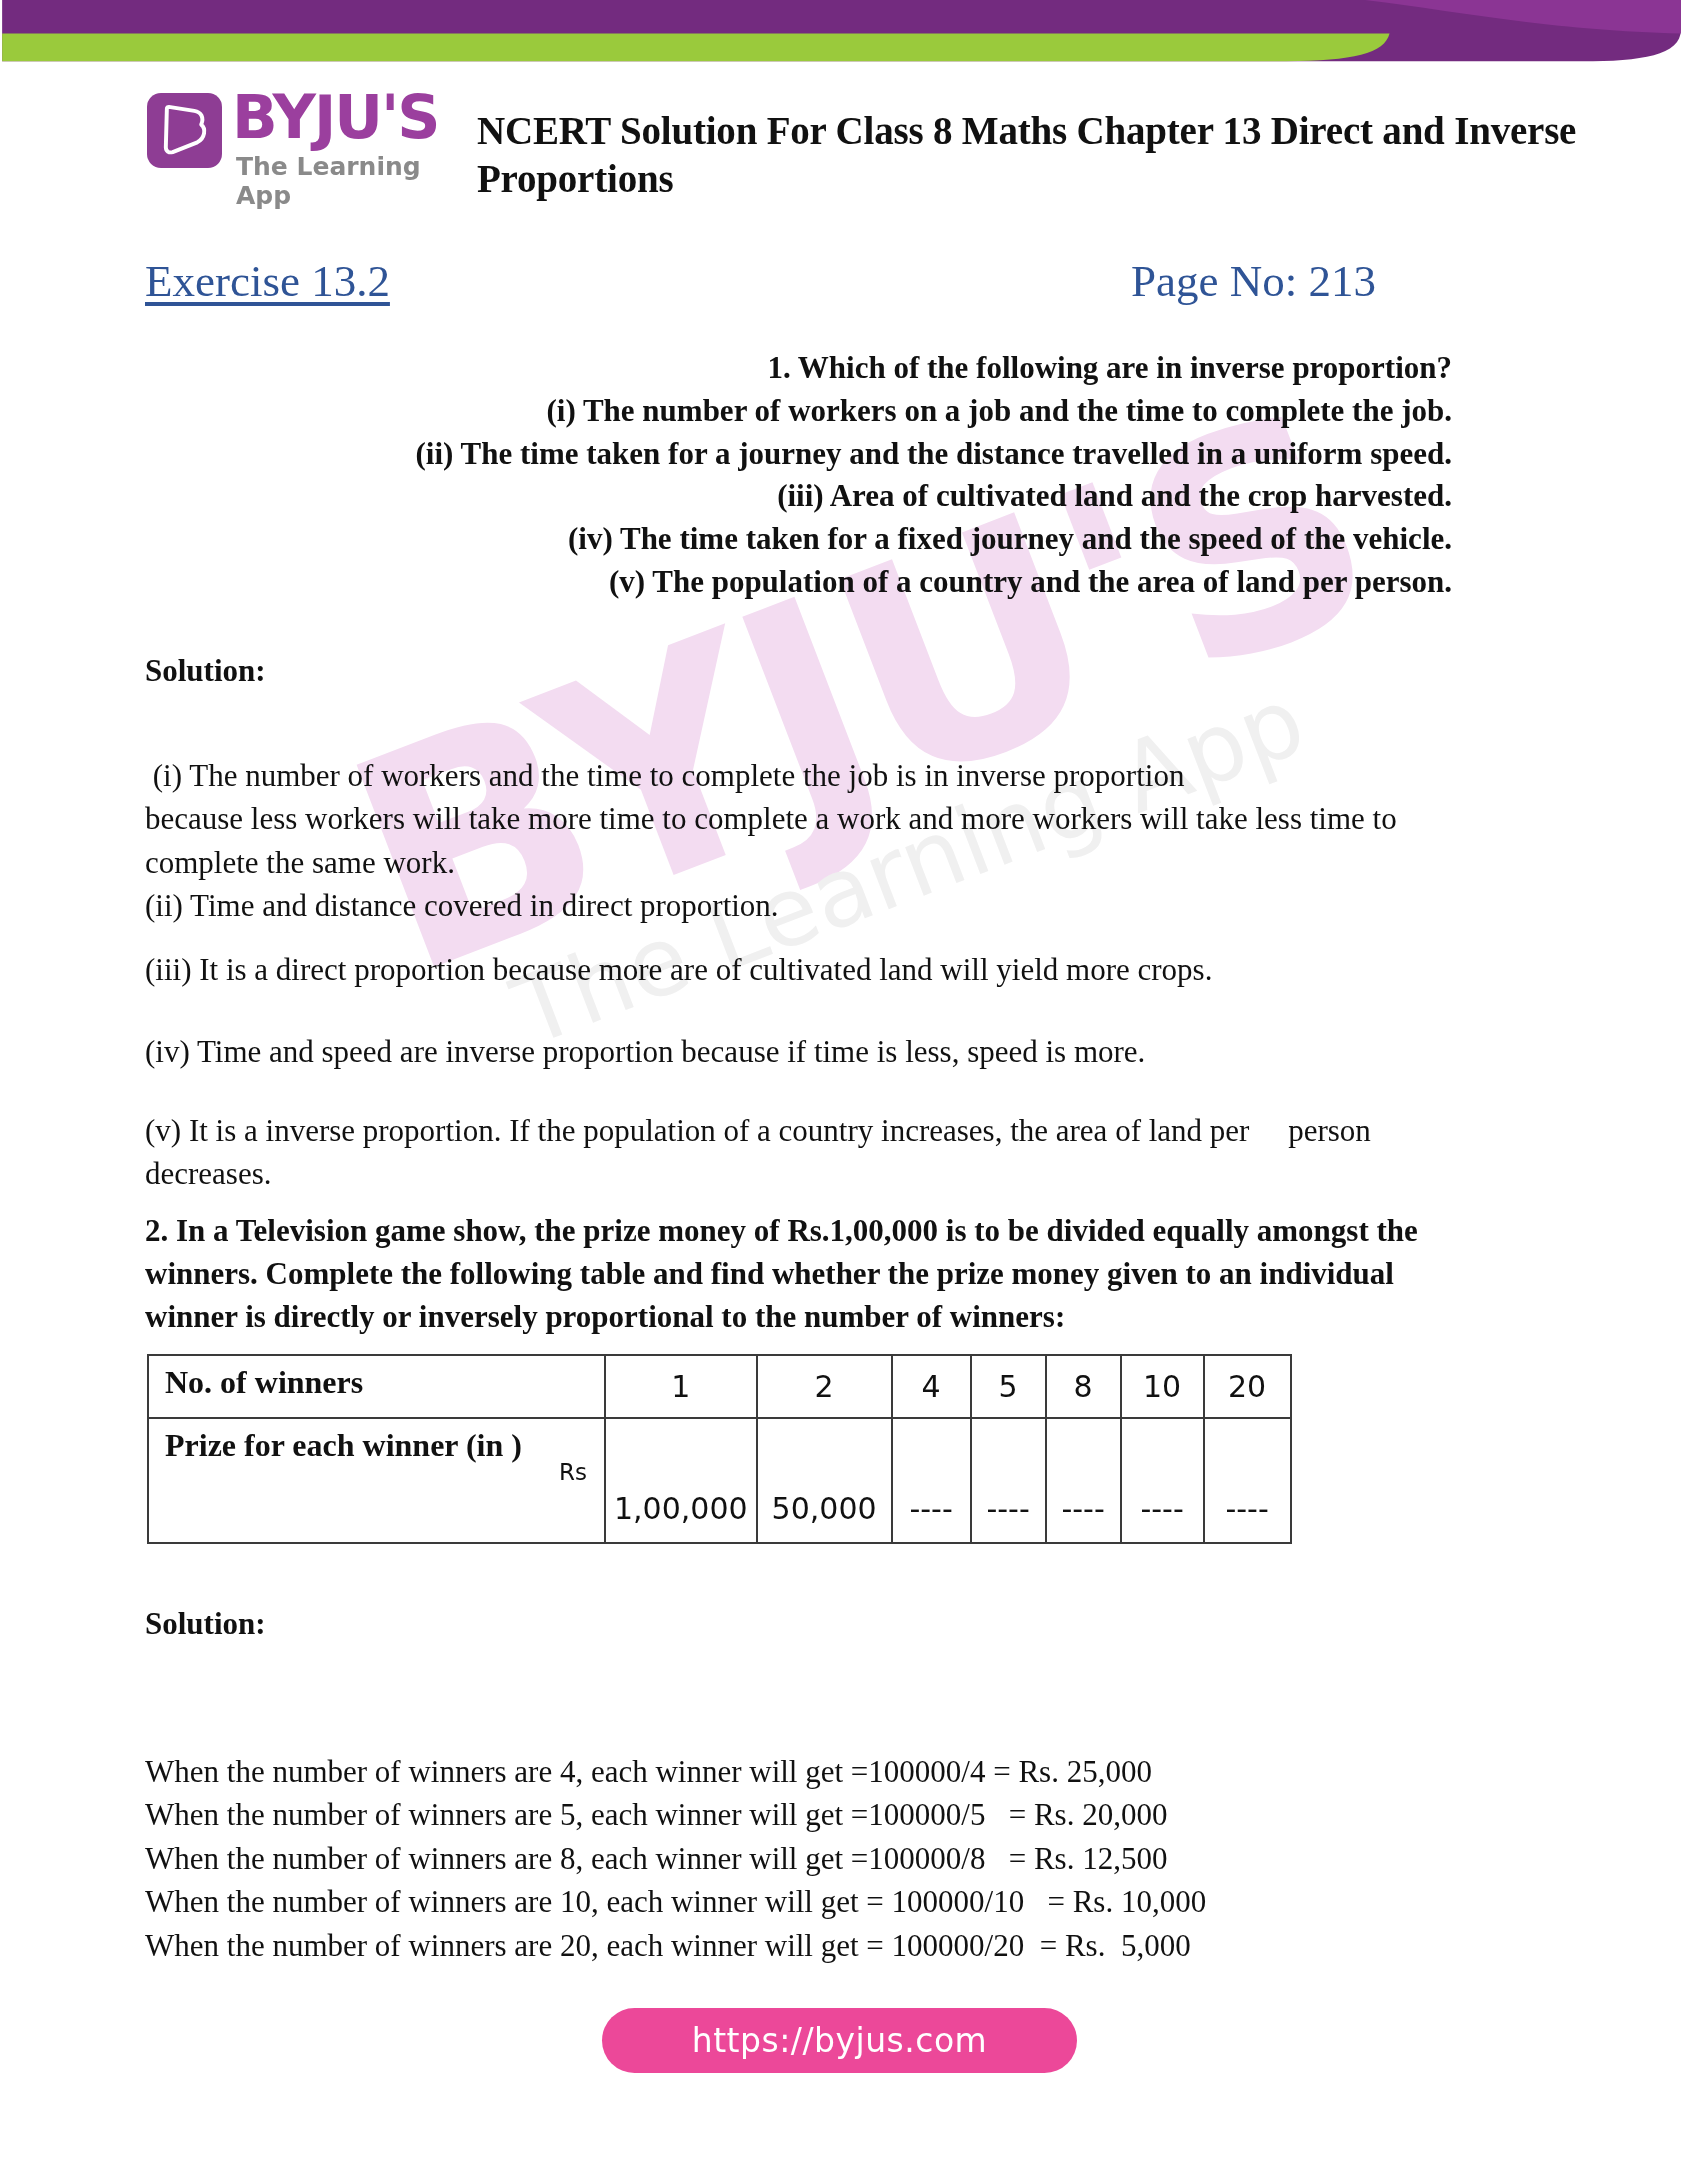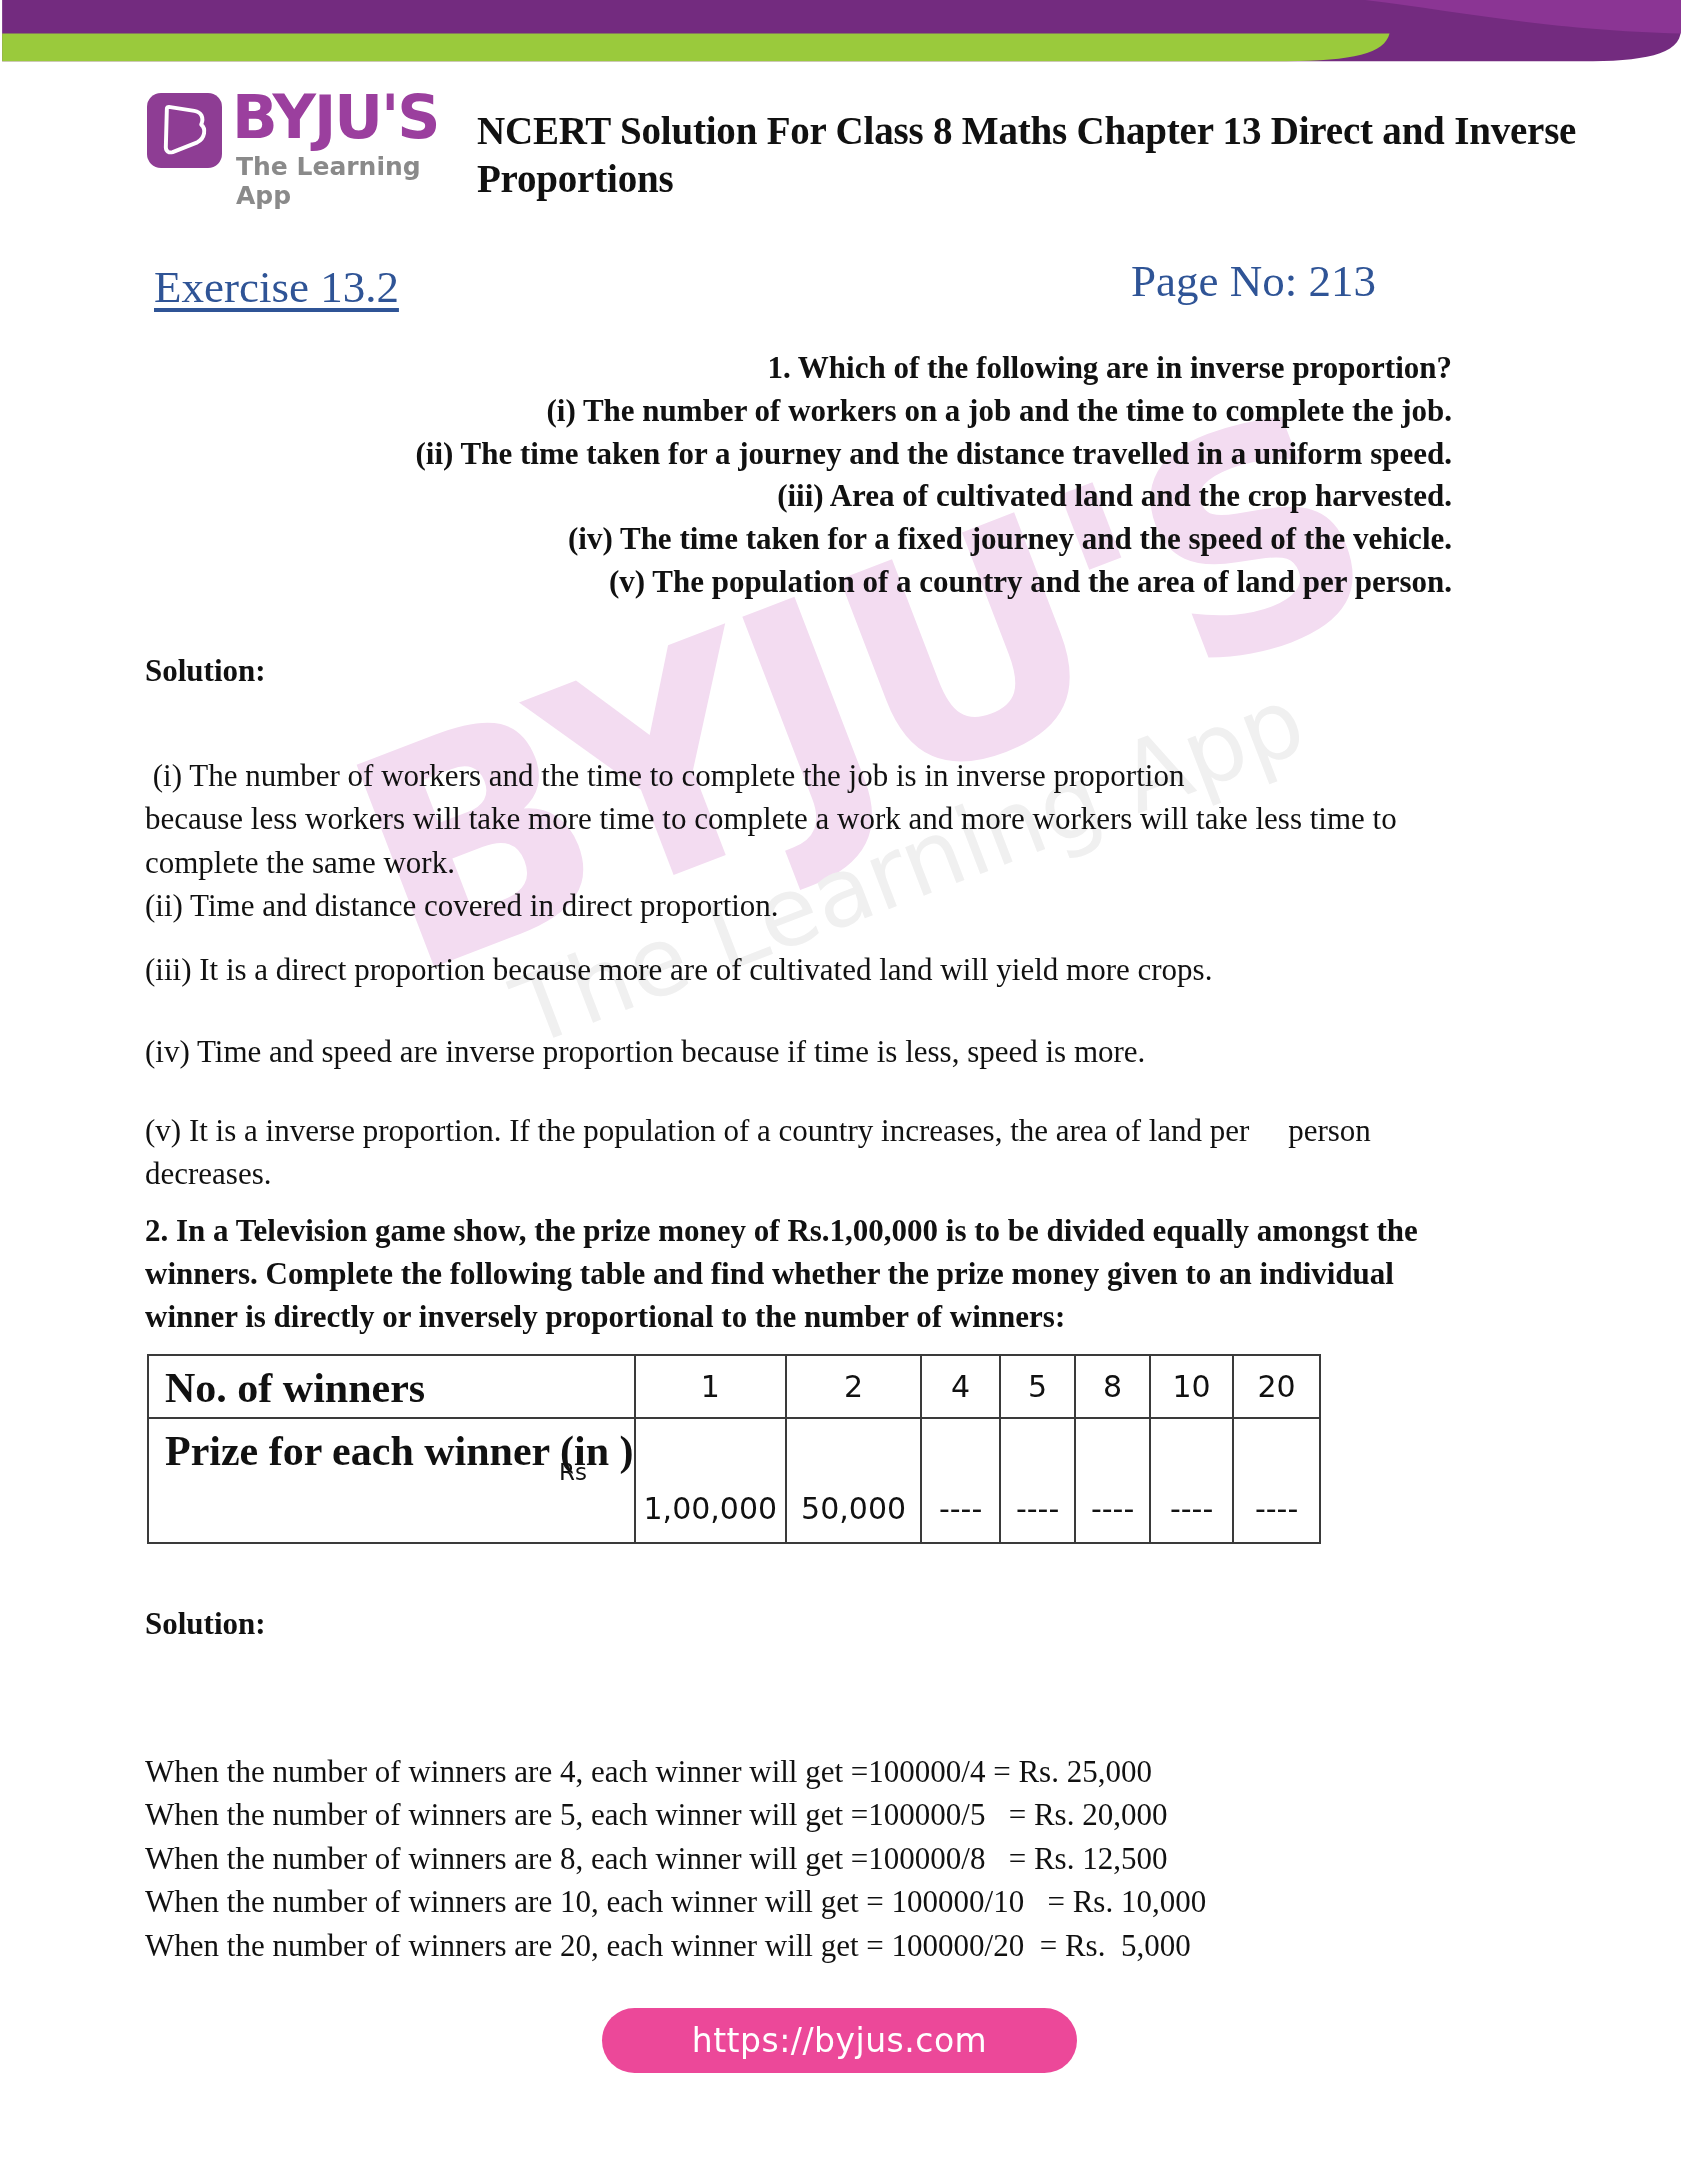--- a/index.html
+++ b/index.html
@@ -78,27 +78,26 @@
     position:absolute; left:477px; top:107px; width:1119px;
     font-family:"Liberation Serif", serif;
     font-weight:bold;
     font-size:39px;
     line-height:1.22;
     color:#111;
     letter-spacing:-0.2px;
   }
 
   .exercise{
-    position:absolute; left:154px; top:255px;
+    position:absolute; left:145px; top:255px;
     font-family:"Liberation Serif", serif;
     font-size:45px;
     color:#2f5496;
     text-decoration:underline;
     text-underline-offset:6px;
-    margin-top:6px;
   }
   .pageno{
     position:absolute; left:1131px; top:255px;
     font-family:"Liberation Serif", serif;
     font-size:45px;
     color:#2f5496;
   }
 
   .q-block{
     position:absolute;
@@ -148,21 +147,21 @@
     padding:0;
     vertical-align:top;
   }
   .lbl-cell{
     width:455px;
     position:relative;
   }
   .lbl-text{
     font-family:"Liberation Serif", serif;
     font-weight:bold;
-    font-size:42px;
+    font-size:32px;
     color:#111;
     padding:8px 0 0 16px;
     white-space:nowrap;
   }
   .rs-sub{
     font-family:"DejaVu Sans", sans-serif;
     font-weight:normal;
     font-size:23px;
     position:absolute;
     left:394px;

